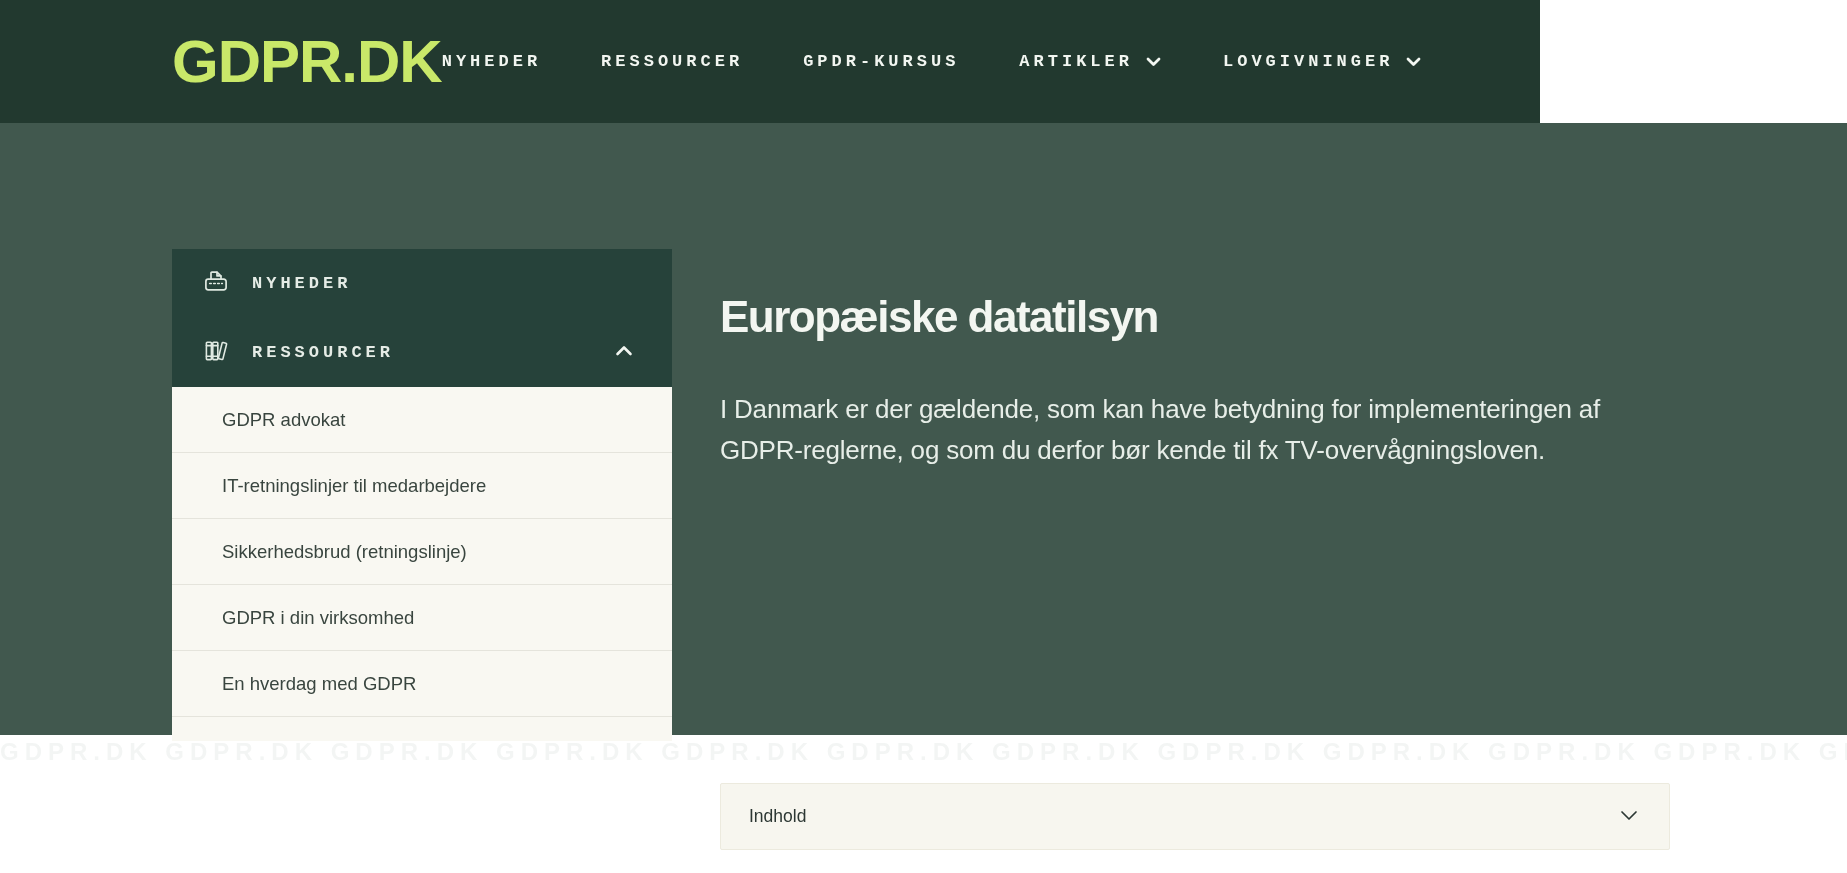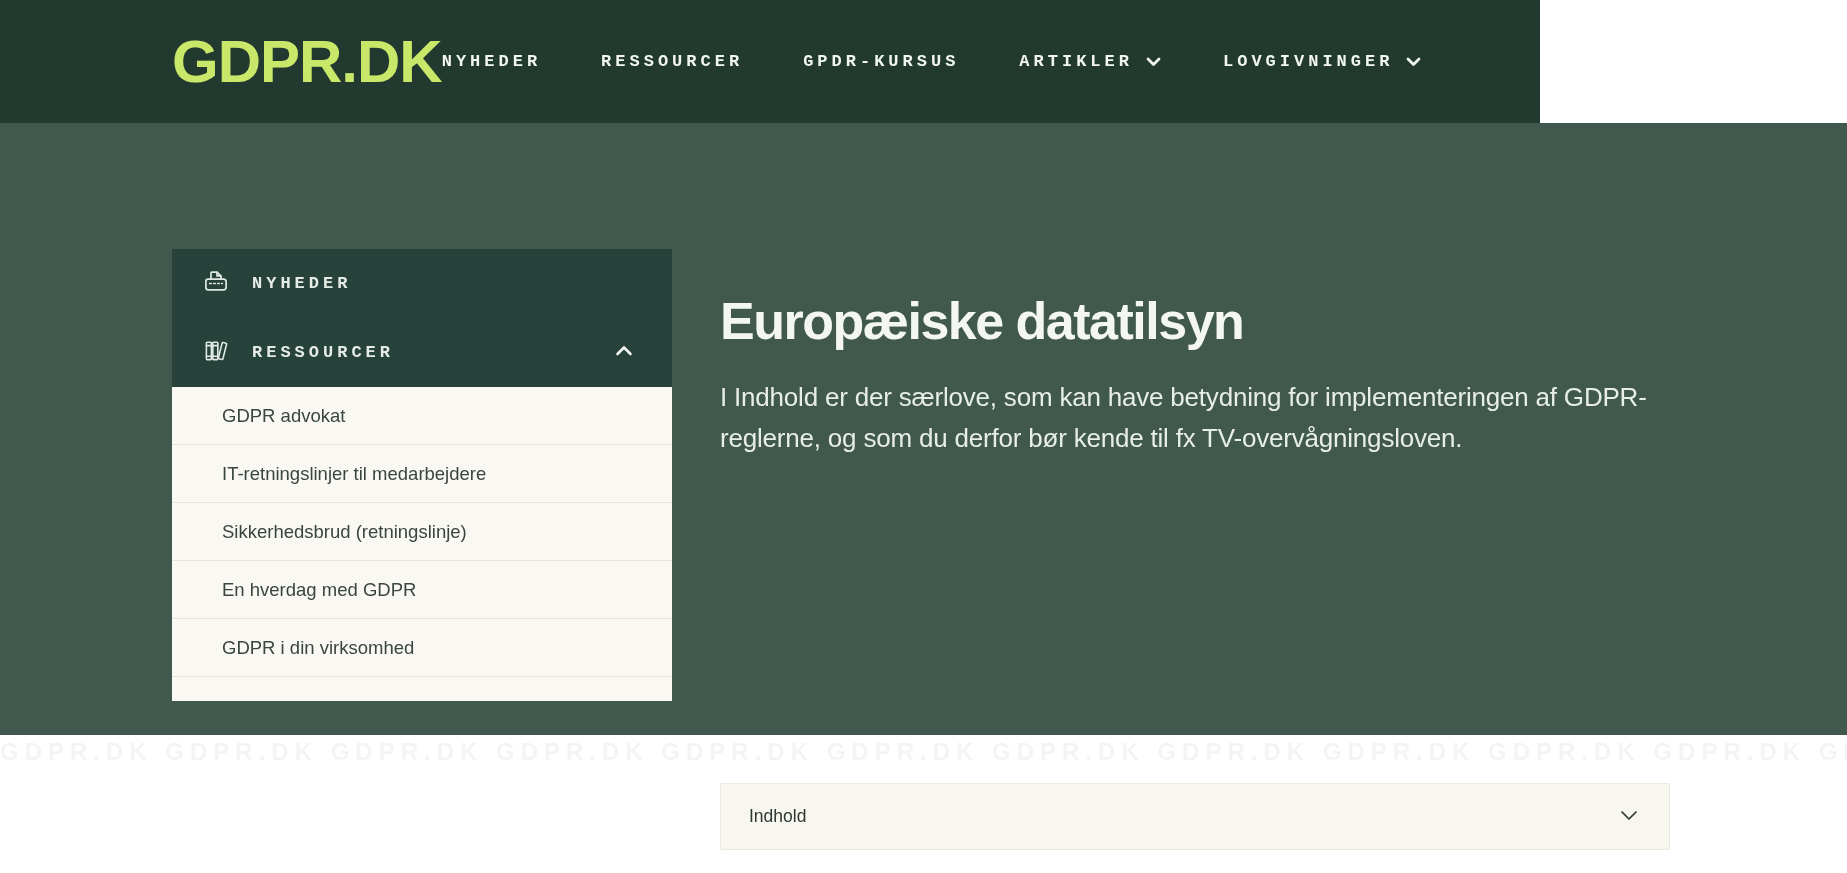--- a/index.html
+++ b/index.html
@@ -28,22 +28,22 @@
   }
   .nav-item svg { display:block; }
 
   
   .hero {
     position:absolute; top:123px; left:0; width:1847px; height:612px;
     background:#41584e; z-index:1;
   }
   .hero-text { position:absolute; left:720px; top:292px; width:970px; z-index:2; }
   .hero-title {
-    font-size:52px; font-weight:800; letter-spacing:-1.5px; color:#f3f6f1;
-    margin-bottom:25px; line-height:1.15;
+    font-size:44px; font-weight:800; letter-spacing:-1.5px; color:#f3f6f1;
+    margin-bottom:46px; line-height:1.15;
   }
   .hero-par {
     font-size:26px; line-height:41px; color:#e7eee8; width:960px; margin-bottom:40px;
     letter-spacing:-0.2px;
   }
 
   
   .watermark {
     position:absolute; top:735px; left:0; width:1847px; height:33px; overflow:hidden;
     color:rgba(54,90,74,0.06); font-weight:800; font-size:24px; letter-spacing:6px;
@@ -57,21 +57,21 @@
     height:69px; display:flex; align-items:center; padding-left:30px; gap:22px;
     cursor:pointer;
   }
   .side-head-label {
     font-family:"Liberation Mono", monospace; font-weight:700; font-size:17px;
     letter-spacing:4px; color:#e5ece6;
   }
   .side-head-row .chev-up { margin-left:auto; margin-right:34px; }
   .side-sub { background:#f9f8f2; }
   .side-sub-row {
-    height:58px; display:flex; align-items:center; padding-left:50px;
+    height:66px; display:flex; align-items:center; padding-left:50px;
     border-bottom:1px solid #e5e4dc; cursor:pointer;
     font-size:18.5px; color:#39453f; background:#f9f8f2;
   }
   .side-sub-row.partial { height:24px; border-bottom:none; }
 
   
   .toc {
     position:absolute; left:720px; top:783px; width:950px; height:67px;
     background:#f7f6ef; border:1px solid #eceade; border-radius:2px;
     display:flex; align-items:center; padding:0 28px; cursor:pointer; z-index:2;
@@ -112,21 +112,21 @@
           </svg>
       </span>
     </div>
   </nav>
 </header>
 
 <section class="hero"></section>
 
 <div class="hero-text">
   <h1 class="hero-title">Europæiske datatilsyn</h1>
-  <p class="hero-par">I Indhold er der særlove, som kan have betydning for implementeringen af GDPR-reglerne, og som du derfor bør kende til fx TV-overvågningsloven.</p>
+  <p class="hero-par">I Danmark er der gældende, som kan have betydning for implementeringen af GDPR-reglerne, og som du derfor bør kende til fx TV-overvågningsloven.</p>
 </div>
 
 <div class="watermark">GDPR.DK GDPR.DK GDPR.DK GDPR.DK GDPR.DK GDPR.DK GDPR.DK GDPR.DK GDPR.DK GDPR.DK GDPR.DK GDPR.DK GDPR.DK GDPR.DK GDPR.DK GDPR.DK GDPR.DK GDPR.DK GDPR.DK GDPR.DK</div>
 
 <aside class="sidebar">
   <div class="side-head">
 
     <div class="side-head-row">
       <span>
         <svg width="28" height="28" viewBox="0 0 28 28" fill="none" stroke="#dfe9e1" stroke-width="1.7" stroke-linecap="round" stroke-linejoin="round">
@@ -160,22 +160,22 @@
           </svg>
       </span>
     </div>
 
   </div>
 
   <div class="side-sub">
     <div class="side-sub-row">GDPR advokat</div>
     <div class="side-sub-row">IT-retningslinjer til medarbejdere</div>
     <div class="side-sub-row">Sikkerhedsbrud (retningslinje)</div>
+    <div class="side-sub-row">GDPR i din virksomhed</div>
     <div class="side-sub-row">En hverdag med GDPR</div>
-    <div class="side-sub-row">GDPR i din virksomhed</div>
     <div class="side-sub-row partial"></div>
   </div>
 </aside>
 
 <div class="toc">
   <span class="toc-label">Indhold</span>
   <span class="chev-dn">
     <svg width="24" height="24" viewBox="0 0 24 24" fill="none" stroke="#2c3733" stroke-width="1.7" stroke-linecap="round" stroke-linejoin="round">
         <polyline points="5 9 12 16 19 9"></polyline>
       </svg>

